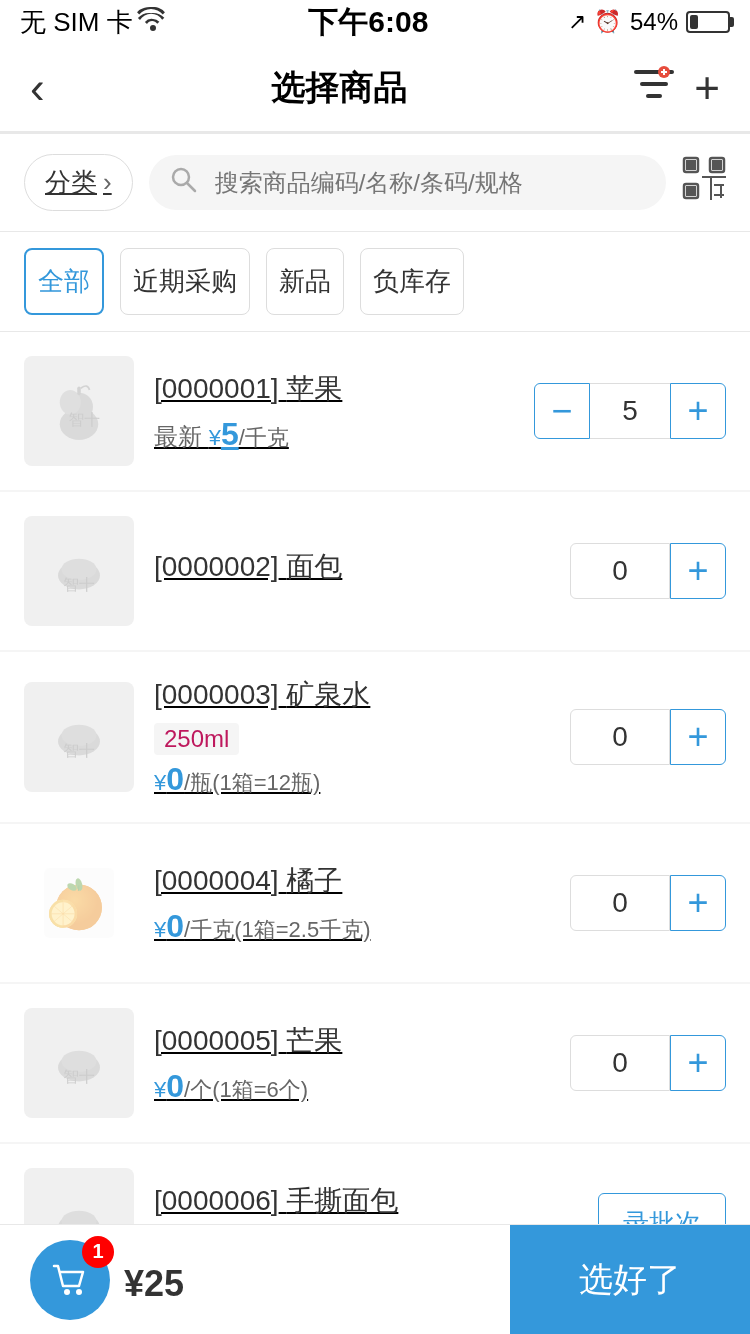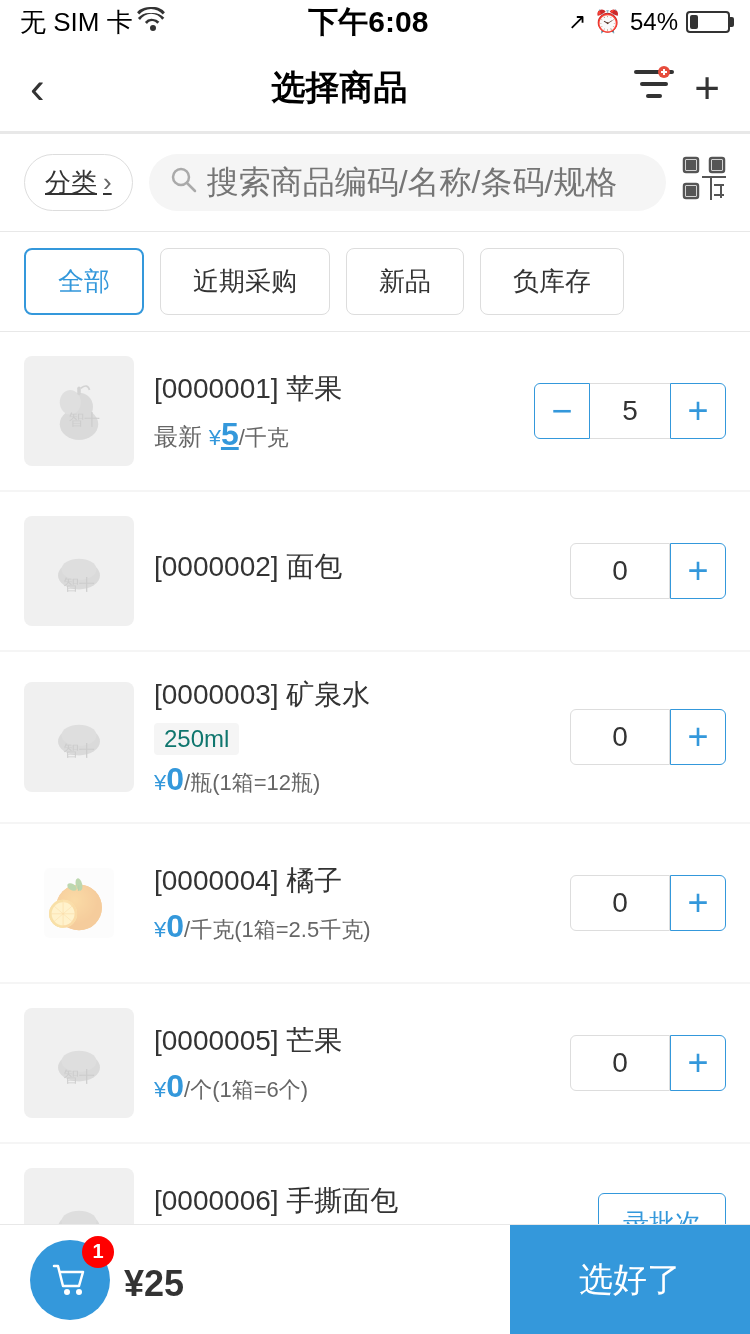--- a/index.html
+++ b/index.html
@@ -95,37 +95,38 @@
       align-items: center;
       background: #f5f5f5;
       border-radius: 30px;
       padding: 10px 20px;
       gap: 10px;
     }
     .search-icon-wrap { color: #aaa; font-size: 26px; }
     .search-input {
       border: none;
       background: transparent;
-      font-size: 32px;
+      font-size: 24px;
       color: #999;
       width: 100%;
       outline: none;
+      margin-left: 8px;
     }
     .scan-icon { font-size: 36px; color: #555; cursor: pointer; }
 
     
     .tabs-row {
       background: #fff;
       display: flex;
       padding: 16px 24px;
       gap: 16px;
       border-bottom: 1px solid #e8e8e8;
     }
     .tab-btn {
-      padding: 14px 32px;
+      padding: 14px 12px;
       border-radius: 8px;
       font-size: 26px;
       cursor: pointer;
       border: 1px solid #ddd;
       background: #fff;
       color: #333;
     }
     .tab-btn.active {
       border: 2px solid #3498db;
       color: #3498db;
@@ -153,30 +154,31 @@
       display: flex;
       align-items: center;
       justify-content: center;
       flex-shrink: 0;
       overflow: hidden;
     }
     .product-thumb svg { width: 70px; height: 70px; opacity: 0.4; }
     .product-thumb.has-image { background: transparent; }
     .product-info {
       flex: 1;
+      text-decoration: underline;
     }
     .product-name {
       font-size: 28px;
       color: #333;
       font-weight: 500;
       margin-bottom: 8px;
     }
     .product-spec {
       font-size: 24px;
-      color: #0f766e;
+      color: #be185d;
       background: #f5f5f5;
       display: inline-block;
       padding: 2px 10px;
       border-radius: 4px;
       margin-bottom: 6px;
     }
     .product-price {
       font-size: 24px;
       color: #666;
     }

